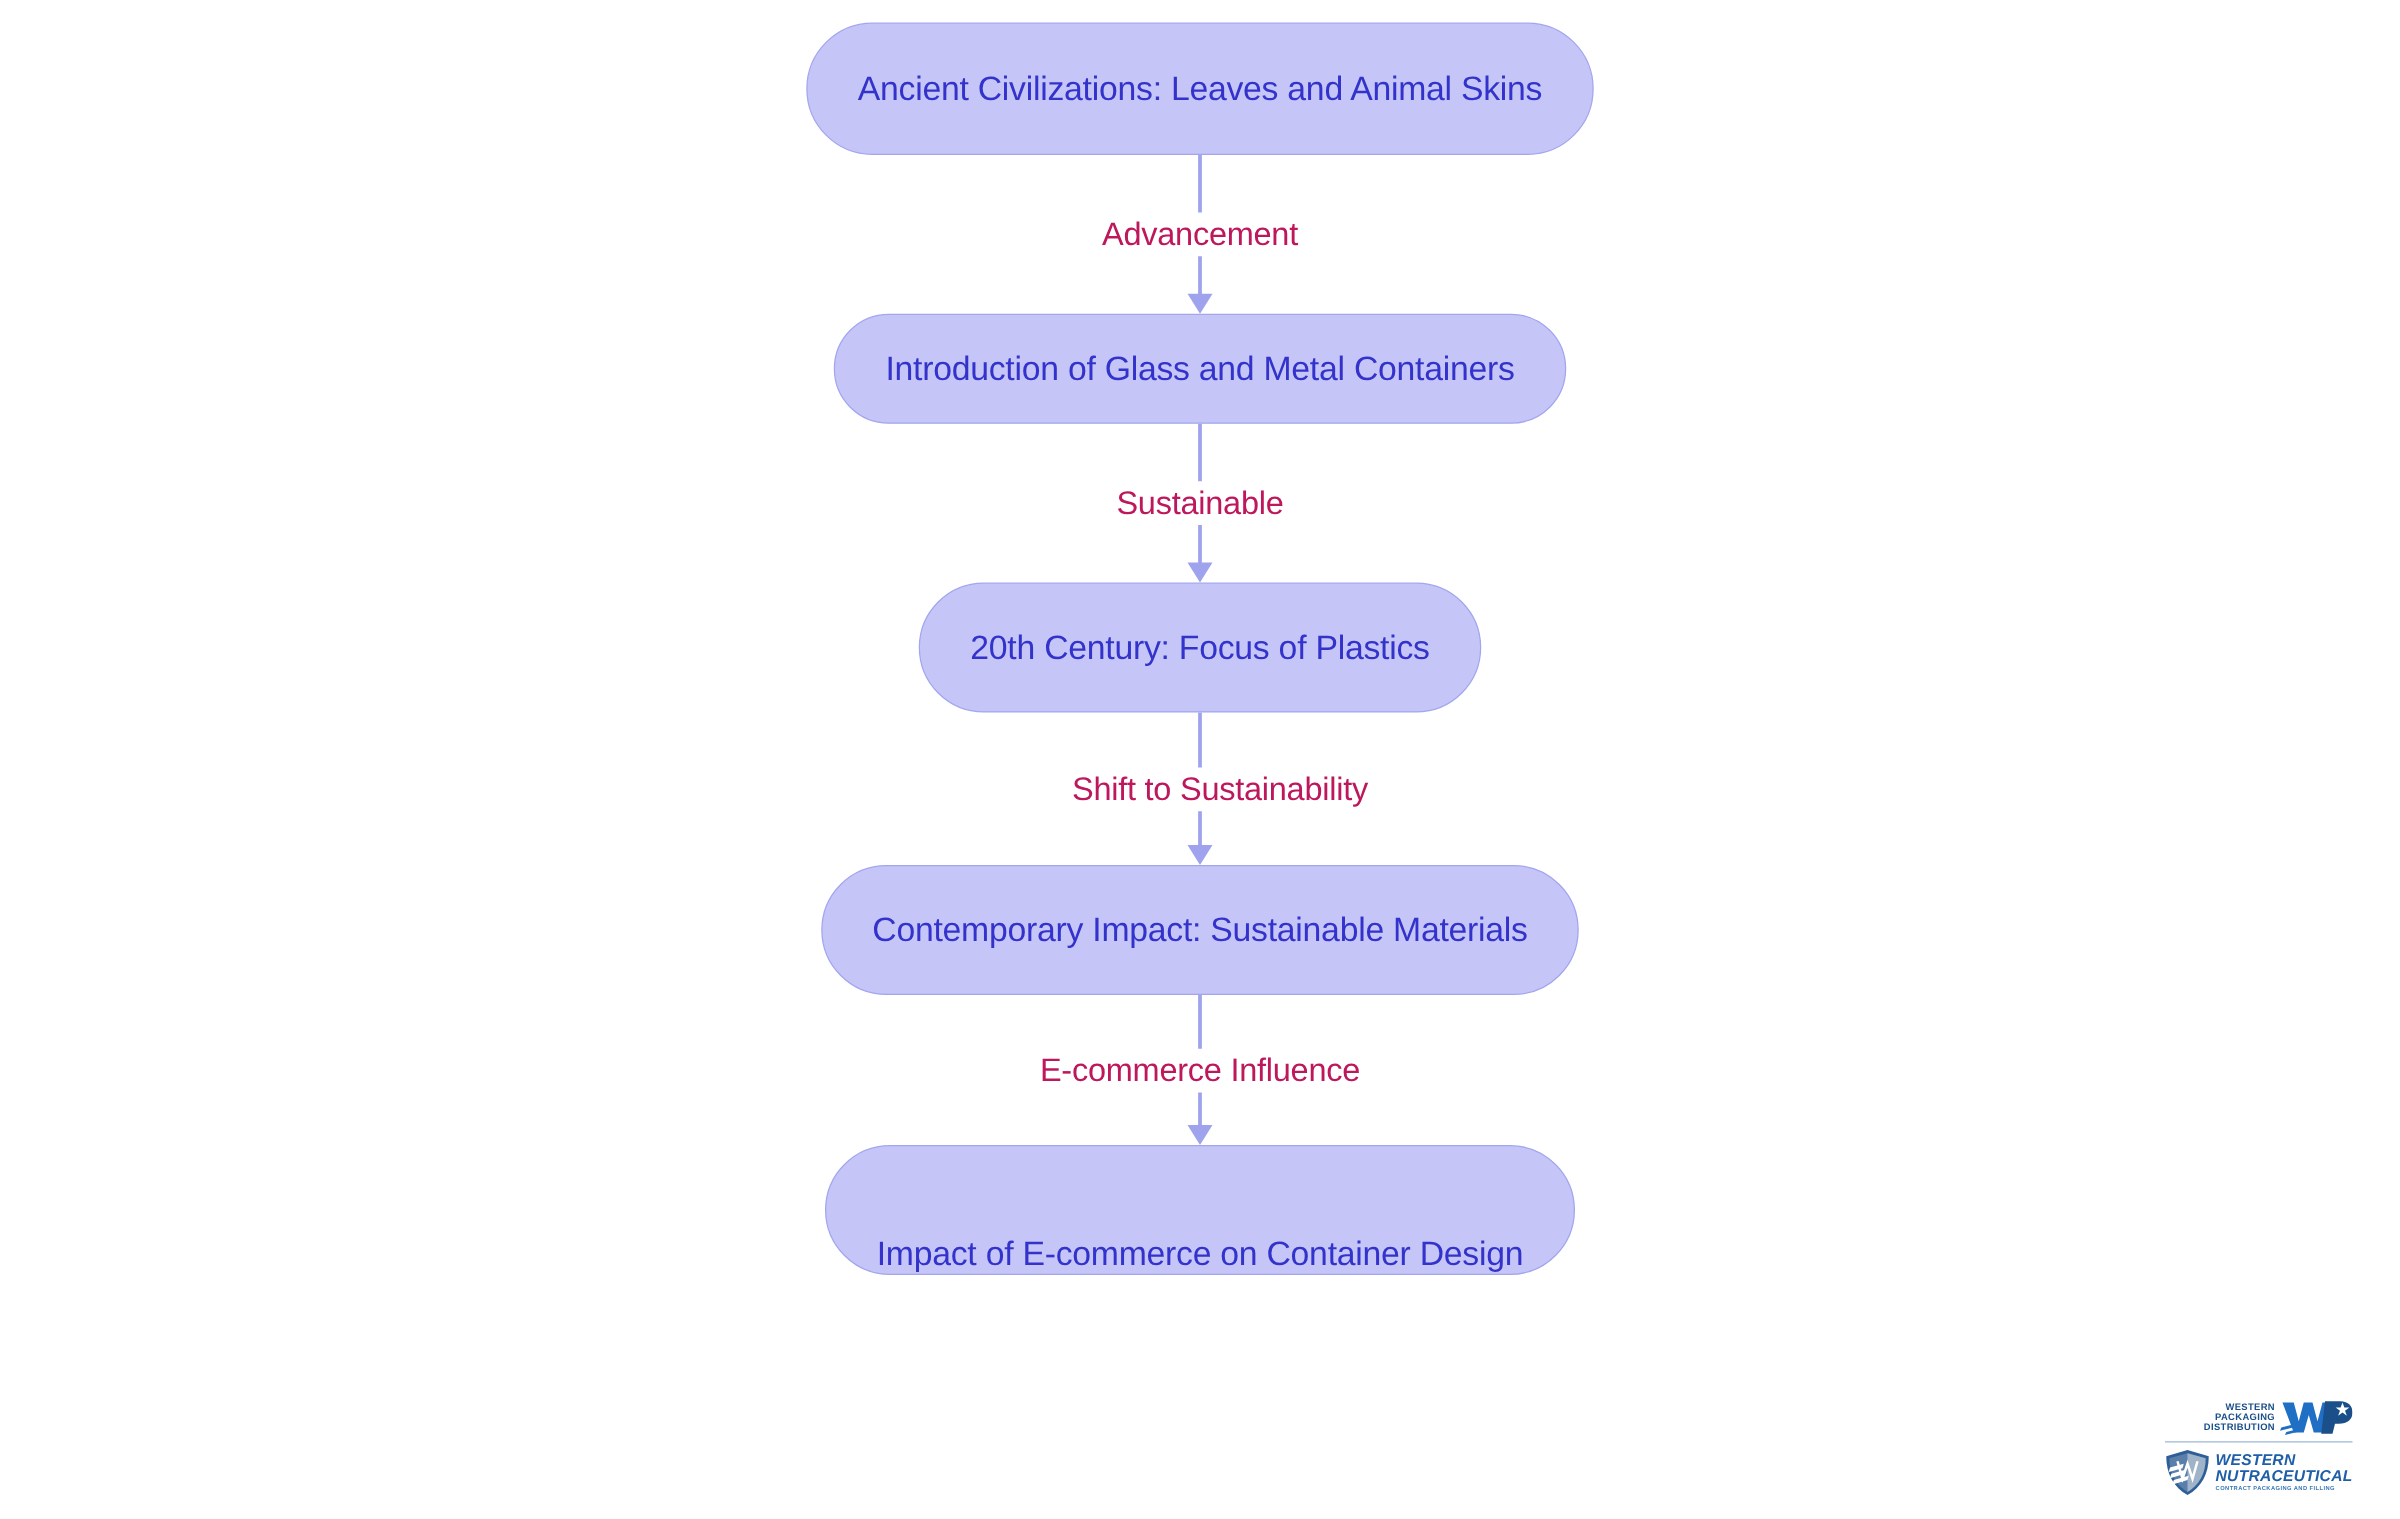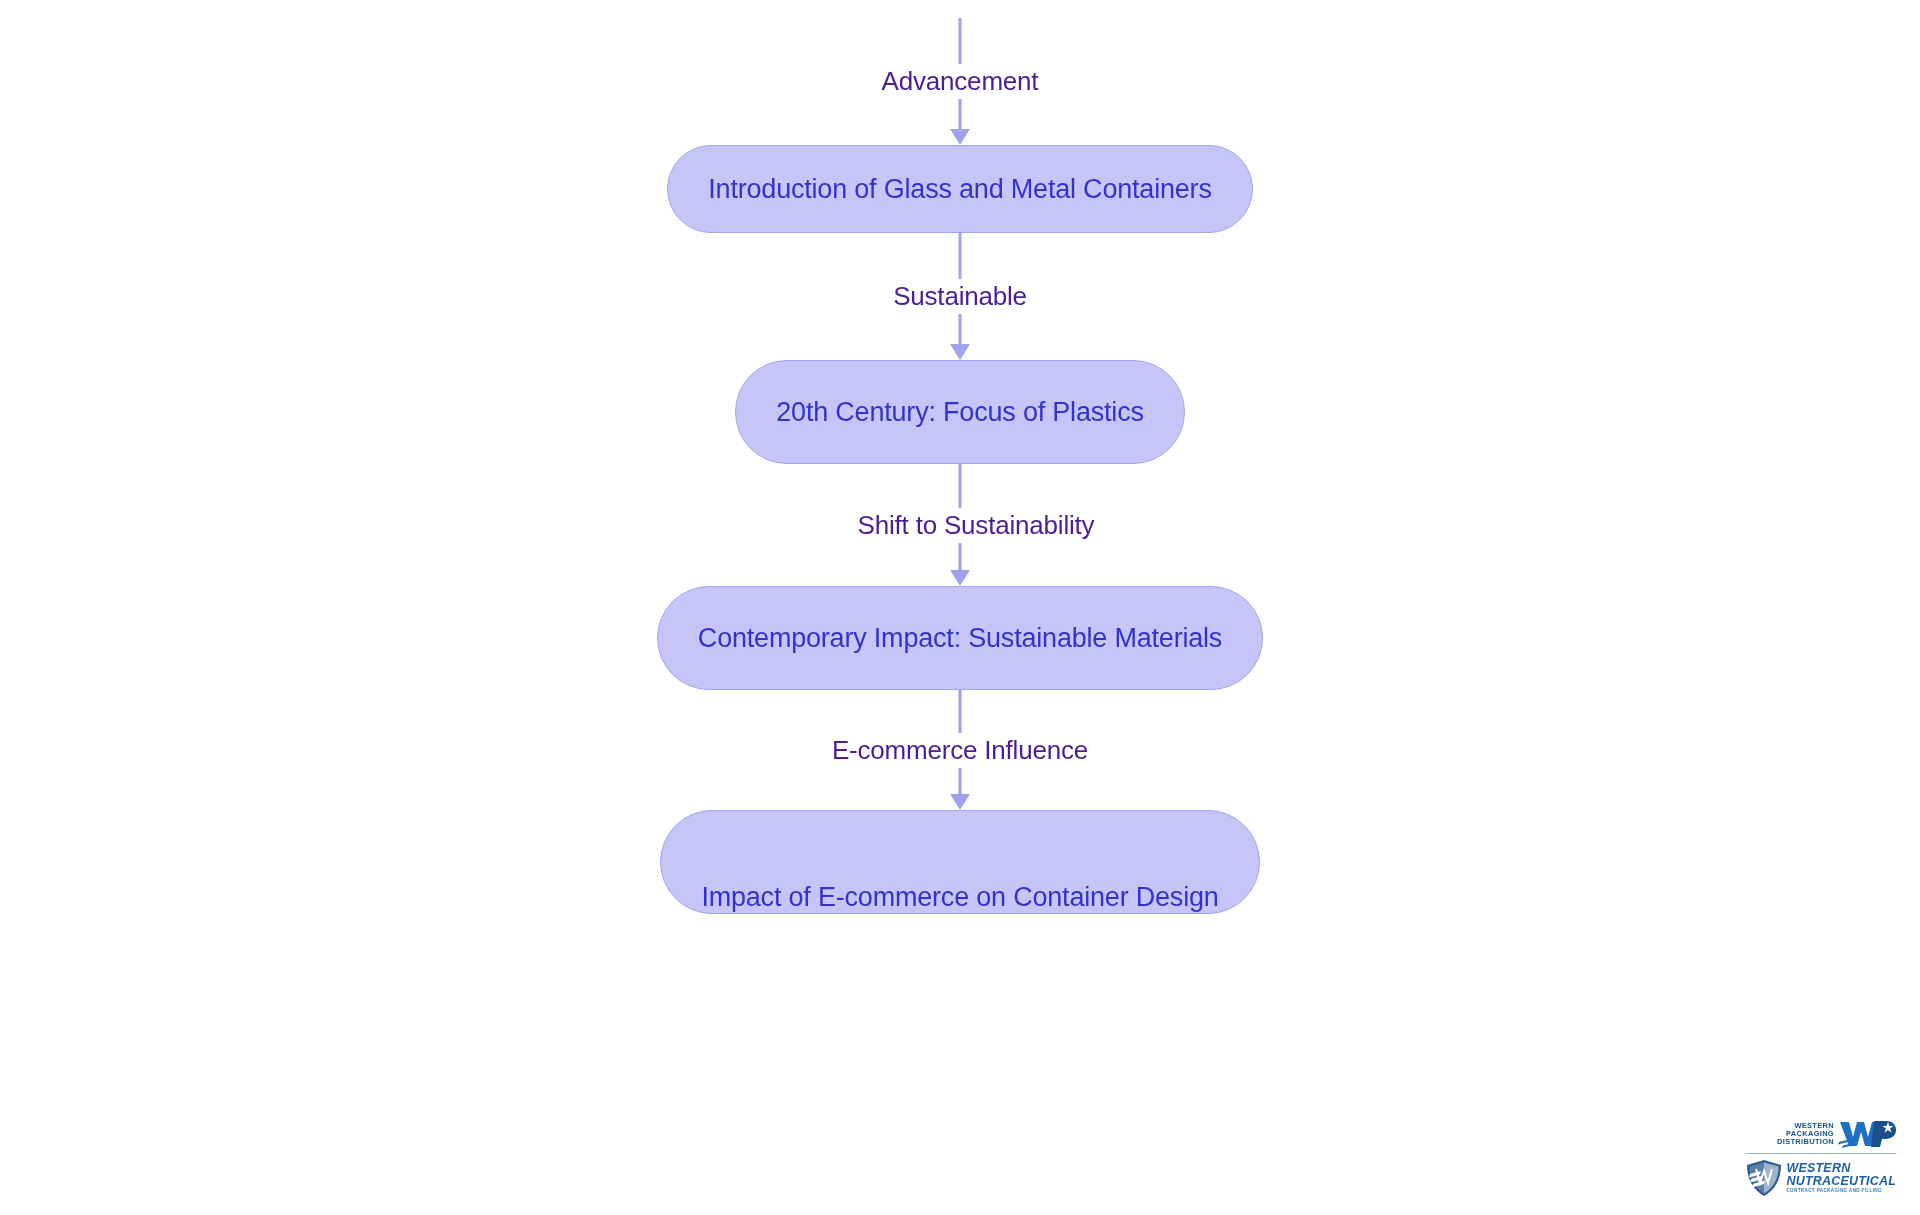--- a/index.html
+++ b/index.html
@@ -74,32 +74,32 @@
     transform:translateX(-50%);
     bottom:0;
     width:0;height:0;
     border-left:10px solid transparent;
     border-right:10px solid transparent;
     border-top:16px solid #9fa3ee;
   }
   .edge .elabel{
     position:relative;
     z-index:3;
-    color:#4c1d95;
+    color:#be185d;
     font-size:26px;
     letter-spacing:-0.2px;
     background:#ffffff;
     padding:2px 9px;
     white-space:nowrap;
   }
 
   
   #logos{
     position:absolute;
-    right:24px;
+    right:38px;
     bottom:18px;
     width:150px;
     display:flex;
     flex-direction:column;
     align-items:flex-end;
     gap:5px;
   }
   .logo-wpd{
     display:flex;
     align-items:center;
@@ -153,20 +153,23 @@
     letter-spacing:0.35px;
     margin-top:1.5px;
   }
 </style>
 </head>
 <body>
 
 <div id="flow">
   <div class="flow-col">
 
+    <div class="node n0">
+      <span>Ancient Civilizations: Leaves and Animal Skins</span>
+    </div>
 
     <div class="edge e0">
       <div class="stem"></div>
       <div class="head"></div>
       <div class="elabel">Advancement</div>
     </div>
 
     <div class="node n1">
       <span>Introduction of Glass and Metal Containers</span>
     </div>

